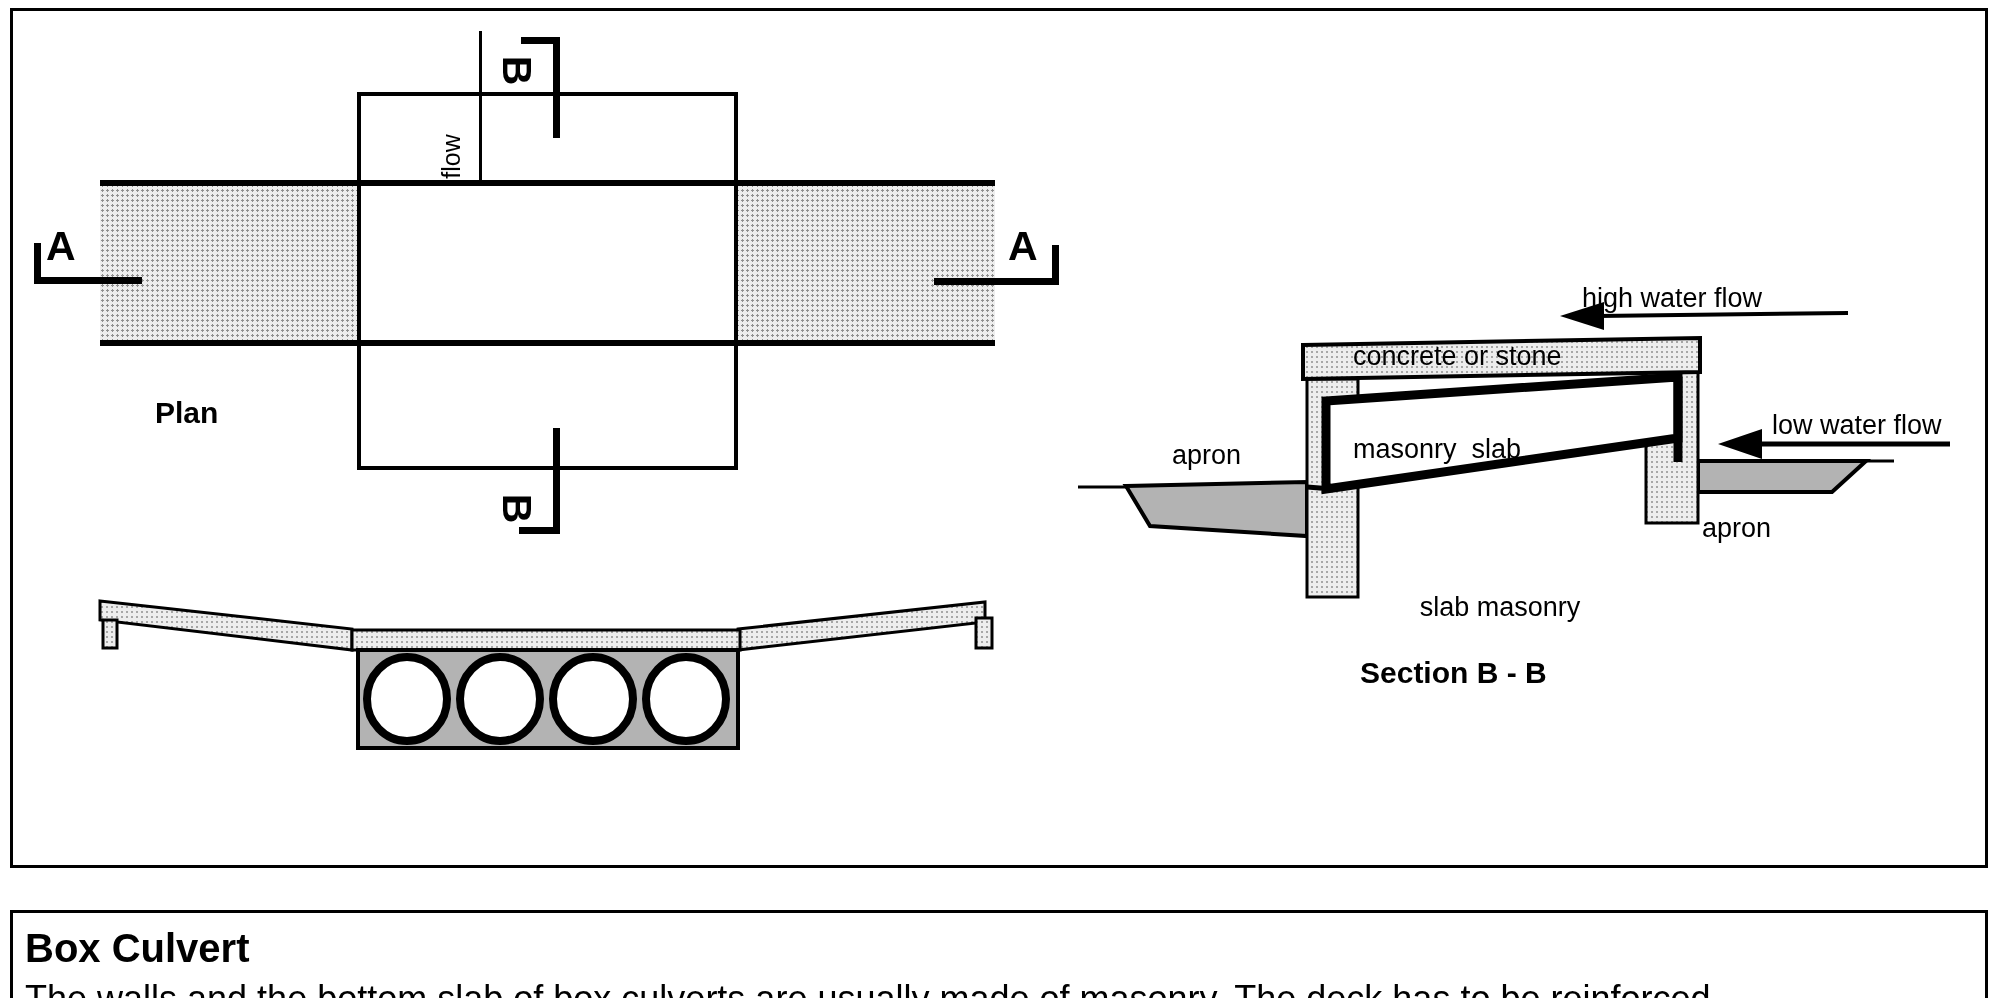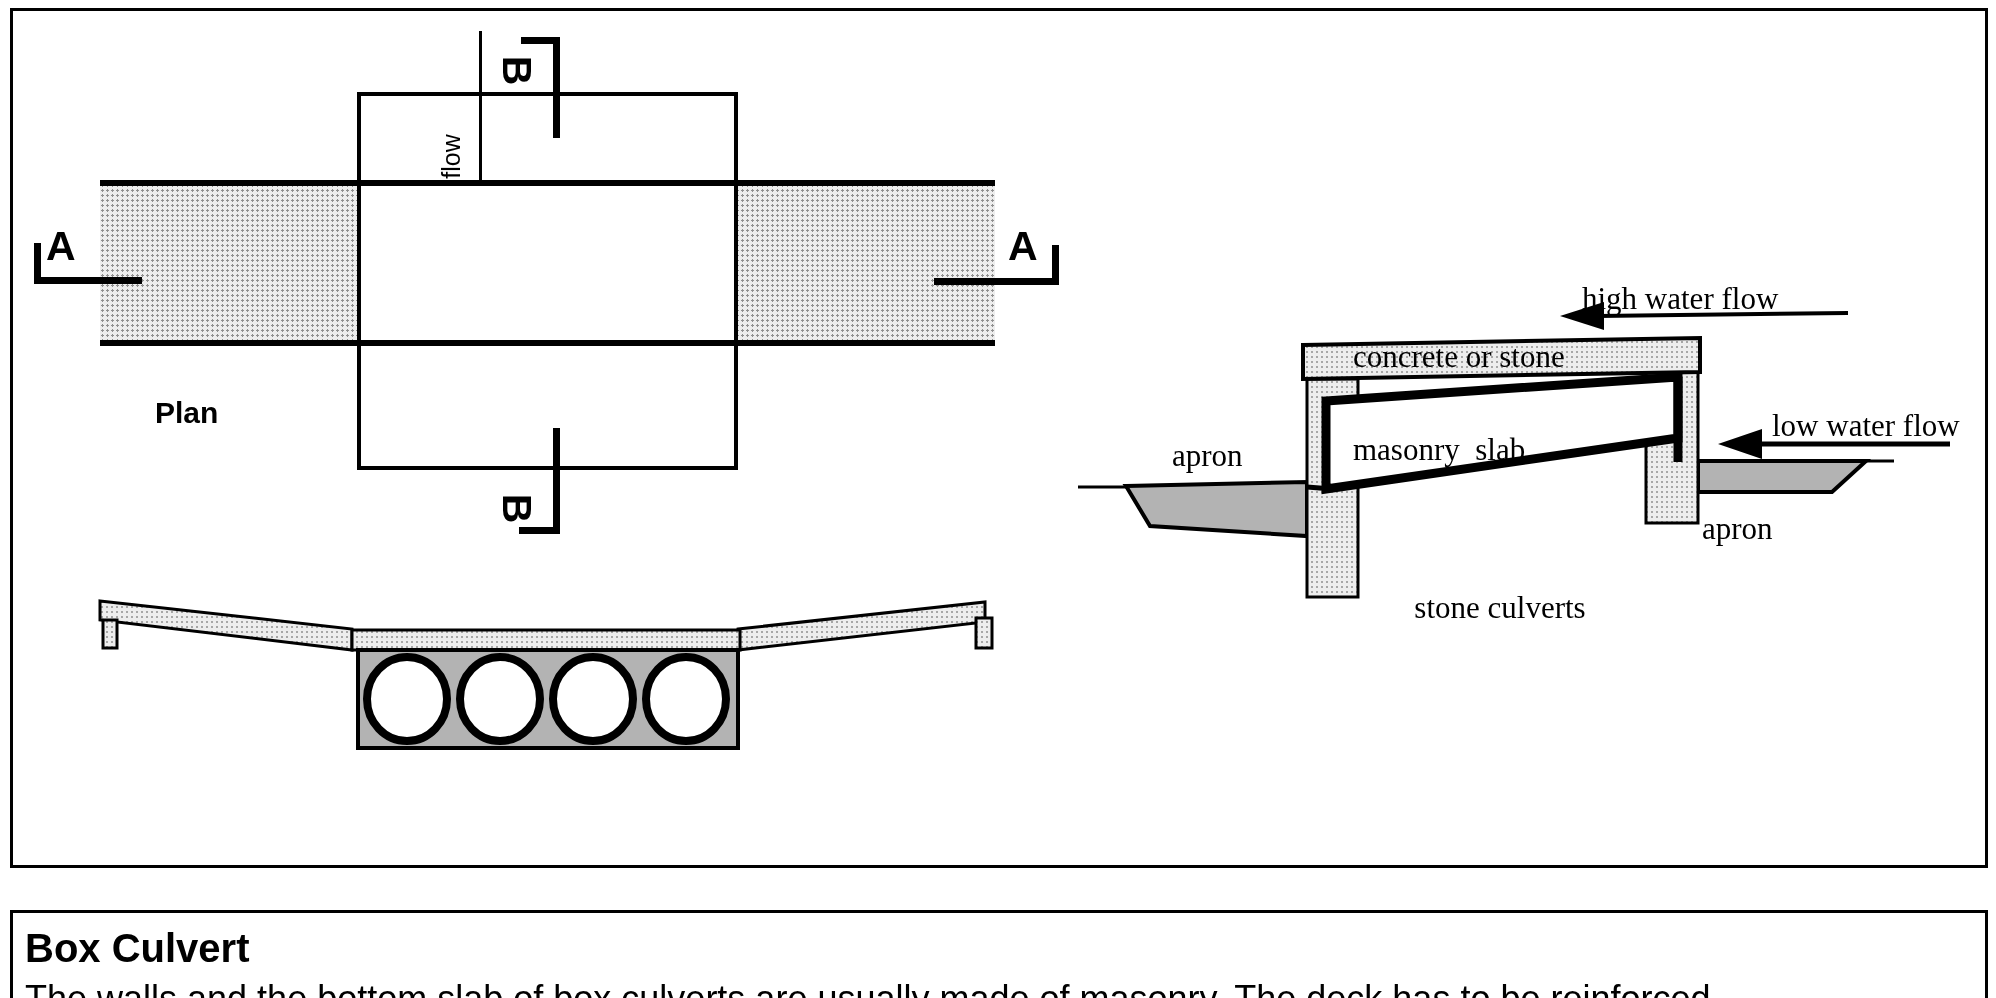--- a/index.html
+++ b/index.html
@@ -4,21 +4,21 @@
 <style>
   html,body{margin:0;padding:0;background:#ffffff;}
   #stage{position:relative;width:1996px;height:998px;background:#ffffff;overflow:hidden;
          font-family:"Liberation Sans", sans-serif;color:#000;}
   .abs{position:absolute;}
   .line{position:absolute;background:#000;}
   .panel{position:absolute;background:#fff;border:3px solid #000;box-sizing:border-box;}
   .dots{background-color:#ededed;
         background-image:radial-gradient(#8f8f8f 1px, transparent 1.3px);
         background-size:5px 5px;}
-  .lbl{position:absolute;font-size:31px;line-height:31px;white-space:pre;font-family:Liberation Serif, serif;}
+  .lbl{position:absolute;font-size:27px;line-height:31px;white-space:pre;}
   .cap{position:absolute;font-size:30px;font-weight:bold;text-align:left;white-space:pre;}
   .marker-letter{position:absolute;font-size:41px;font-weight:bold;line-height:1;white-space:pre;}
   .rot90{transform:rotate(90deg);transform-origin:center;}
   .flow-wrap{position:absolute;left:416px;top:116px;width:70px;height:80px;
              display:flex;align-items:center;justify-content:center;}
   .flow-wrap span{transform:rotate(-90deg);font-size:25px;white-space:pre;}
   svg{position:absolute;left:0;top:0;}
 </style>
 </head>
 <body>
@@ -93,21 +93,22 @@
 
   <div class="lbl" style="left:1305px;top:279px;padding-left:48px;">
     <div>concrete or stone</div>
     <div>masonry  slab</div>
   </div>
   <div class="lbl" style="left:1582px;top:283px;">high water flow</div>
   <div class="lbl" style="left:1772px;top:410px;">low water flow</div>
   <div class="lbl" style="left:1172px;top:440px;">apron</div>
   <div class="lbl" style="left:1702px;top:513px;">apron</div>
   <div class="lbl" style="left:1350px;top:530px;width:300px;text-align:center;">
-    <div>stone culverts</div>
+    <div>slab masonry</div>
   </div>
 
+  <div class="cap" style="left:1360px;top:656px;width:300px;">Section B - B</div>
 
   <div class="panel" style="left:10px;top:910px;width:1978px;height:120px;"></div>
   <div class="abs" style="left:25px;top:926px;font-size:40px;font-weight:bold;white-space:pre;">Box Culvert</div>
   <div class="abs" style="left:25px;top:978px;font-size:36px;white-space:nowrap;">The walls and the bottom slab of box culverts are usually made of masonry. The deck has to be reinforced</div>
 
 </div>
 
 </body></html>

